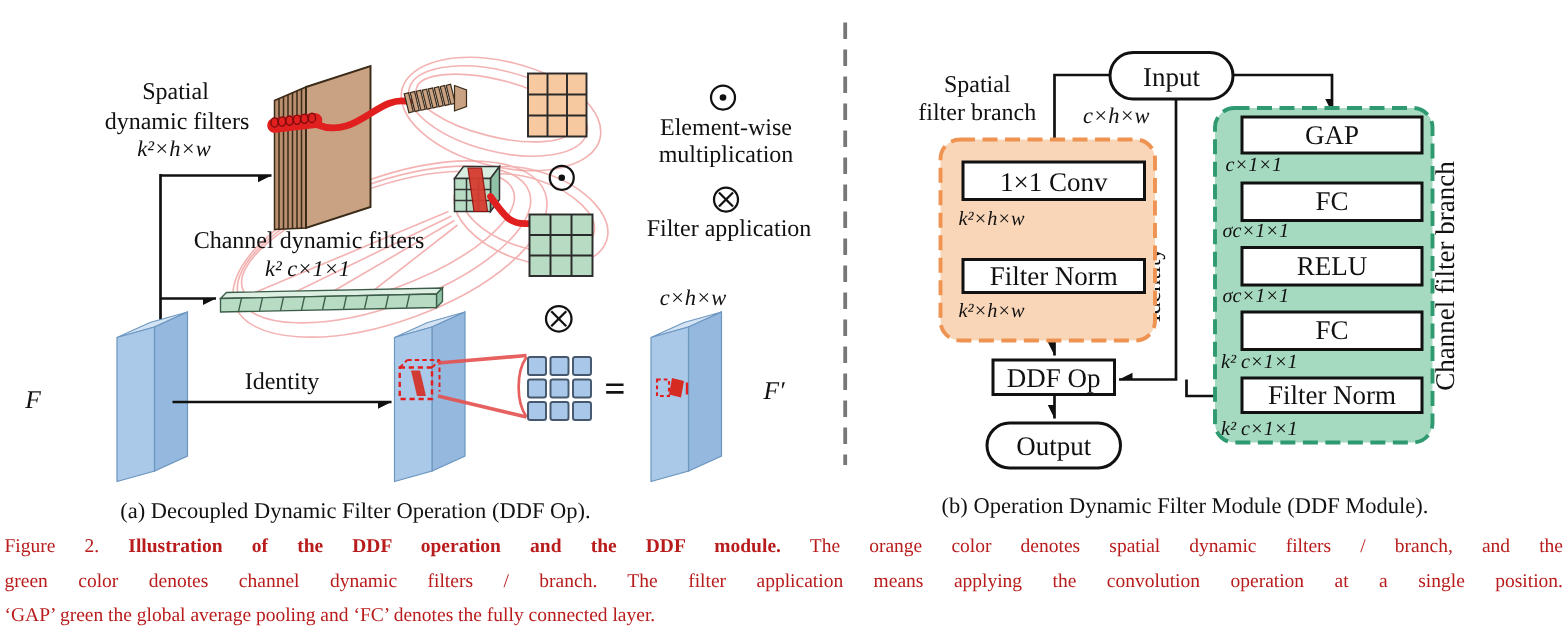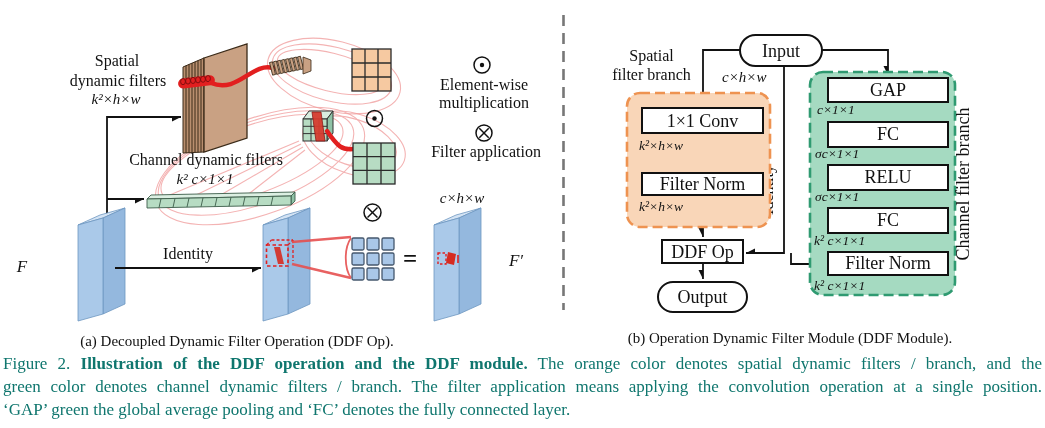--- a/index.html
+++ b/index.html
@@ -6,21 +6,21 @@
   #fig{position:relative;width:1045px;height:428px;background:#fff;overflow:hidden;
        font-family:"Liberation Serif","DejaVu Serif",serif;color:#111;}
   svg{position:absolute;top:0;}
   svg text{font-family:"Liberation Serif","DejaVu Serif",serif;fill:#111;}
   .lab{font-size:16px;}
   .math{font-style:italic;font-size:15px;}
   .math-s{font-style:italic;font-size:13.5px;}
   .blk{font-size:18px;}
   .eq{font-size:25px;font-weight:bold;}
   .subcap{position:absolute;font-size:15px;text-align:center;color:#111;}
-  .capline{position:absolute;left:3px;width:1039px;font-size:17px;line-height:21px;color:#0f766e;}
+  .capline{position:absolute;left:3px;width:1039px;font-size:13px;line-height:21px;color:#b91c1c;}
   .just{text-align:justify;text-align-last:justify;}
   .capbold{font-weight:bold;}
 </style>
 </head>
 <body>
 
 <div id="fig">
 
   <svg style="left:0" width="565" height="352" viewBox="0 0 565 352">
     <defs>

